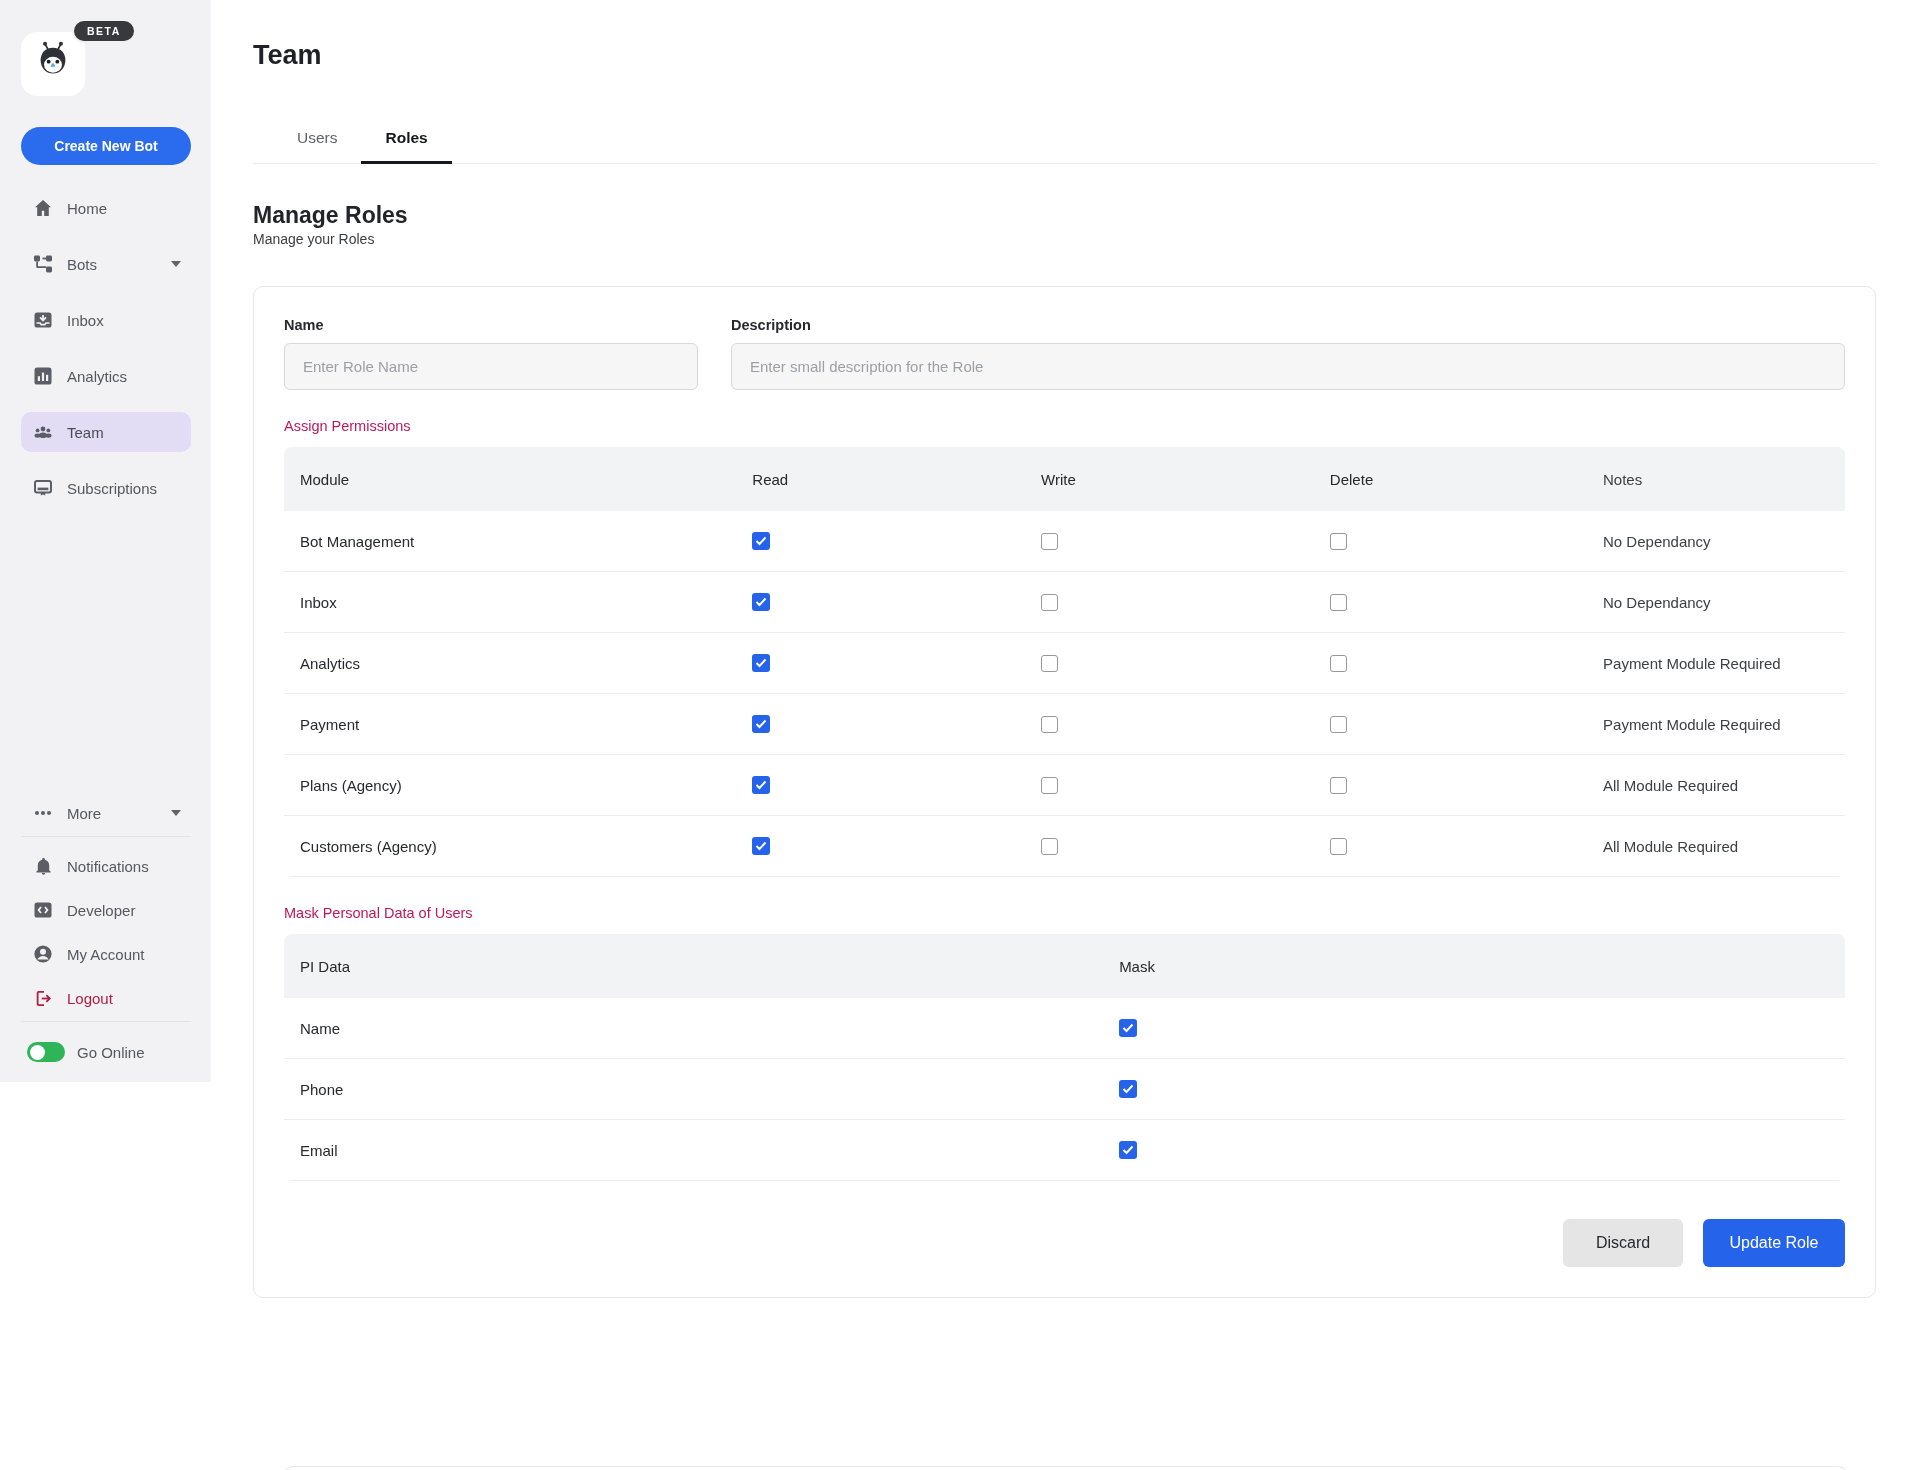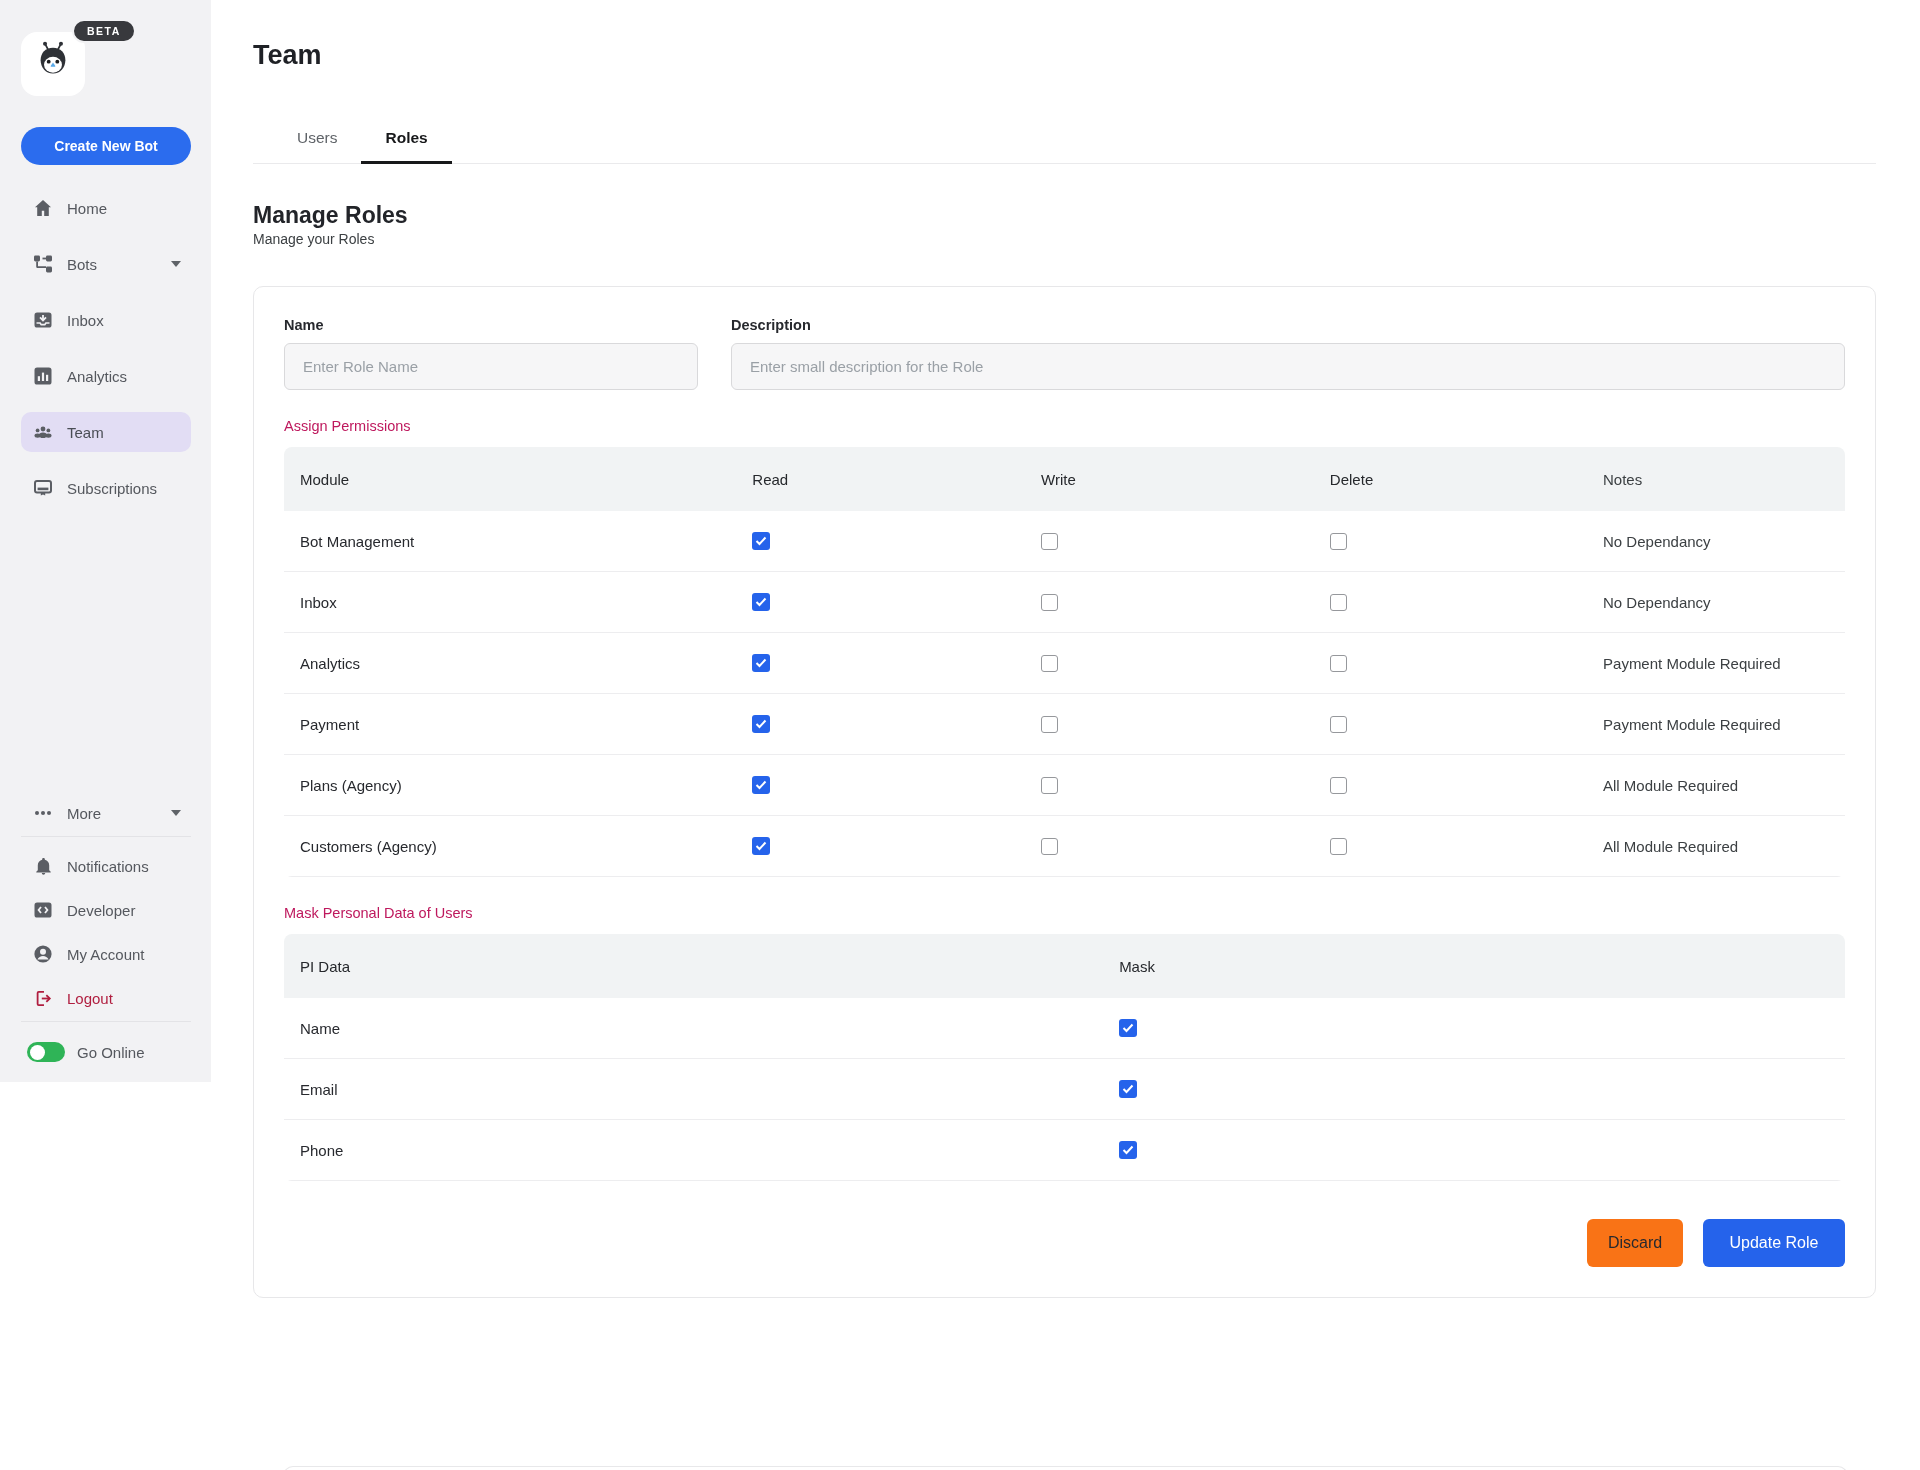--- a/index.html
+++ b/index.html
@@ -55,21 +55,21 @@
   .m-field  { width:53.5%; padding-left:16px; }
   .m-mask   { width:46.5%; }
 
   .cb { width:17px; height:17px; border:1.5px solid #96989c; border-radius:3px; background:#fff; display:flex; align-items:center; justify-content:center; cursor:pointer; }
   .cb svg { display:none; }
   .cb.checked { width:18px; height:18px; border:none; background:#2563eb; }
   .cb.checked svg { display:block; }
 
   .actions { display:flex; justify-content:flex-end; gap:20px; margin-top:38px; }
   .btn { height:48px; border:none; border-radius:6px; font-size:16px; font-family:"Liberation Sans",sans-serif; cursor:pointer; display:flex; align-items:center; justify-content:center; }
-  .btn-discard { width:96px; background:#f97316; color:#27292e; }
+  .btn-discard { width:120px; background:#e5e5e5; color:#27292e; }
   .btn-update { width:142px; background:#2563eb; color:#fff; }
 
   .next-card-hint { position:absolute; left:72px; top:1466px; width:1565px; height:14px; border:1px solid #e8e8ea; border-bottom:none; border-radius:10px 10px 0 0; background:#fff; }
 </style>
 </head>
 <body>
 
 <div class="sidebar">
   <div class="logo-box">
     <span>
@@ -377,31 +377,31 @@
         <div class="m-field">Name</div>
         <div class="m-mask">
             <span class="cb checked">
               <svg width="12" height="10" viewBox="0 0 12 10">
                 <polyline points="1.5,5 4.5,8 10.5,1.5" stroke="#fff" stroke-width="2" fill="none"></polyline>
               </svg>
             </span>
           </div>
       </div>
       <div class="trow tdata">
+        <div class="m-field">Phone</div>
+        <div class="m-mask">
+            <span class="cb checked">
+              <svg width="12" height="10" viewBox="0 0 12 10">
+                <polyline points="1.5,5 4.5,8 10.5,1.5" stroke="#fff" stroke-width="2" fill="none"></polyline>
+              </svg>
+            </span>
+          </div>
+      </div>
+      <div class="trow tdata">
         <div class="m-field">Email</div>
-        <div class="m-mask">
-            <span class="cb checked">
-              <svg width="12" height="10" viewBox="0 0 12 10">
-                <polyline points="1.5,5 4.5,8 10.5,1.5" stroke="#fff" stroke-width="2" fill="none"></polyline>
-              </svg>
-            </span>
-          </div>
-      </div>
-      <div class="trow tdata">
-        <div class="m-field">Phone</div>
         <div class="m-mask">
             <span class="cb checked">
               <svg width="12" height="10" viewBox="0 0 12 10">
                 <polyline points="1.5,5 4.5,8 10.5,1.5" stroke="#fff" stroke-width="2" fill="none"></polyline>
               </svg>
             </span>
           </div>
       </div>
     </div>
 

